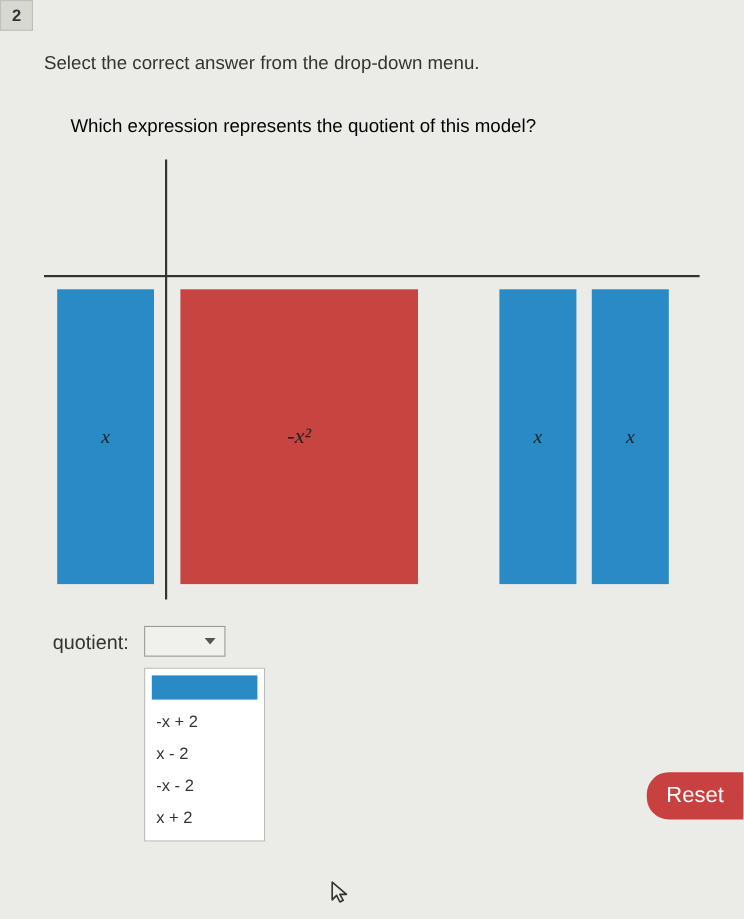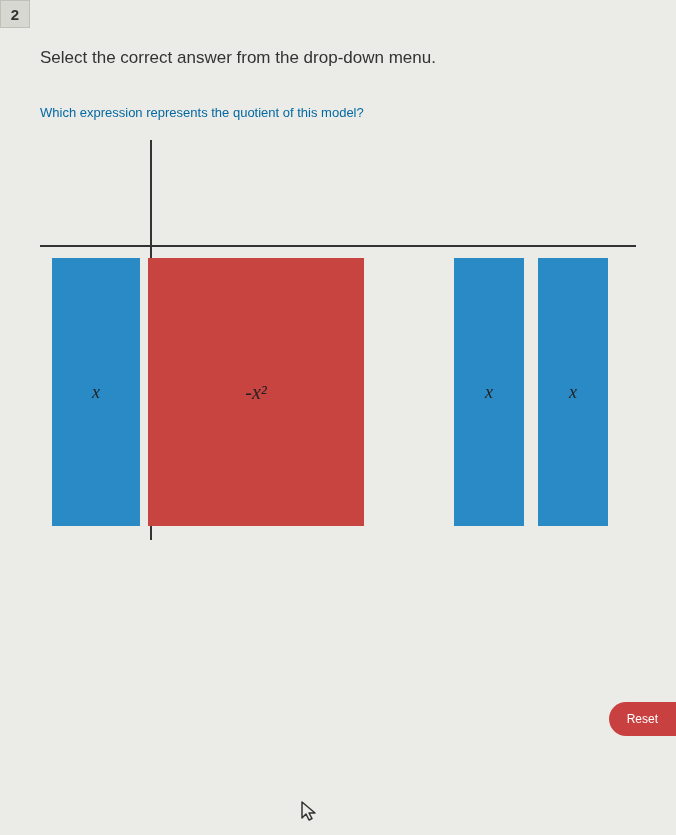--- a/index.html
+++ b/index.html
@@ -28,23 +28,24 @@
     }
     .content {
       padding: 48px 40px 0 40px;
     }
     .instruction {
       font-size: 17px;
       color: #333;
       margin-bottom: 37px;
     }
     .question {
-      font-size: 13px;
-      color: #0369a1;
+      font-size: 17px;
+      color: #000000;
       margin-bottom: 20px;
+      margin-left: 24px;
     }
     .model-area {
       position: relative;
       height: 400px;
       margin-bottom: 24px;
     }
     .vert-axis {
       position: absolute;
       left: 110px;
       top: 0;
@@ -68,21 +69,21 @@
       font-family: 'Times New Roman', serif;
       font-style: italic;
       color: #222;
     }
     .tile-blue { background: #2a8ac6; }
     .tile-red { background: #c74440; }
     .tile-left {
       left: 12px; top: 118px; width: 88px; height: 268px; font-size: 18px;
     }
     .tile-center {
-      left: 108px; top: 118px; width: 216px; height: 268px; font-size: 20px;
+      left: 124px; top: 118px; width: 216px; height: 268px; font-size: 20px;
     }
     .tile-r1 {
       left: 414px; top: 118px; width: 70px; height: 268px; font-size: 18px;
     }
     .tile-r2 {
       left: 498px; top: 118px; width: 70px; height: 268px; font-size: 18px;
     }
     .answer-row {
       display: flex;
       align-items: flex-start;
@@ -129,21 +130,21 @@
       color: #333;
       padding: 6px 4px;
       cursor: pointer;
     }
     .reset-btn {
       position: absolute;
       right: 0;
       top: 702px;
       background: #c94040;
       color: #fff;
-      font-size: 12px;
+      font-size: 20px;
       padding: 10px 18px;
       border-top-left-radius: 20px;
       border-bottom-left-radius: 20px;
       cursor: pointer;
     }
     .cursor {
       position: absolute;
       left: 300px;
       top: 800px;
       font-size: 22px;
@@ -161,20 +162,35 @@
 
   <div class="model-area">
     <div class="vert-axis"></div>
     <div class="horiz-axis"></div>
     <div class="tile tile-blue tile-left">x</div>
     <div class="tile tile-red tile-center">-x²</div>
     <div class="tile tile-blue tile-r1">x</div>
     <div class="tile tile-blue tile-r2">x</div>
   </div>
 
+  <div class="answer-row">
+    <div class="answer-label">quotient:</div>
+    <div>
+      <div class="select-box">
+        <span class="chevron"></span>
+      </div>
+      <div class="dropdown-menu">
+        <div class="swatch"></div>
+        <div class="option">-x + 2</div>
+        <div class="option">x - 2</div>
+        <div class="option">-x - 2</div>
+        <div class="option">x + 2</div>
+      </div>
+    </div>
+  </div>
 </div>
 
 <div class="reset-btn">Reset</div>
 
 <div class="cursor">
   <svg width="20" height="22" viewBox="0 0 20 22">
     <path d="M2 2 L2 18 L6 14 L9 20 L12 18.5 L9 13 L15 13 Z" fill="none" stroke="#333" stroke-width="1.5" stroke-linejoin="round"></path>
   </svg>
 </div>
 

